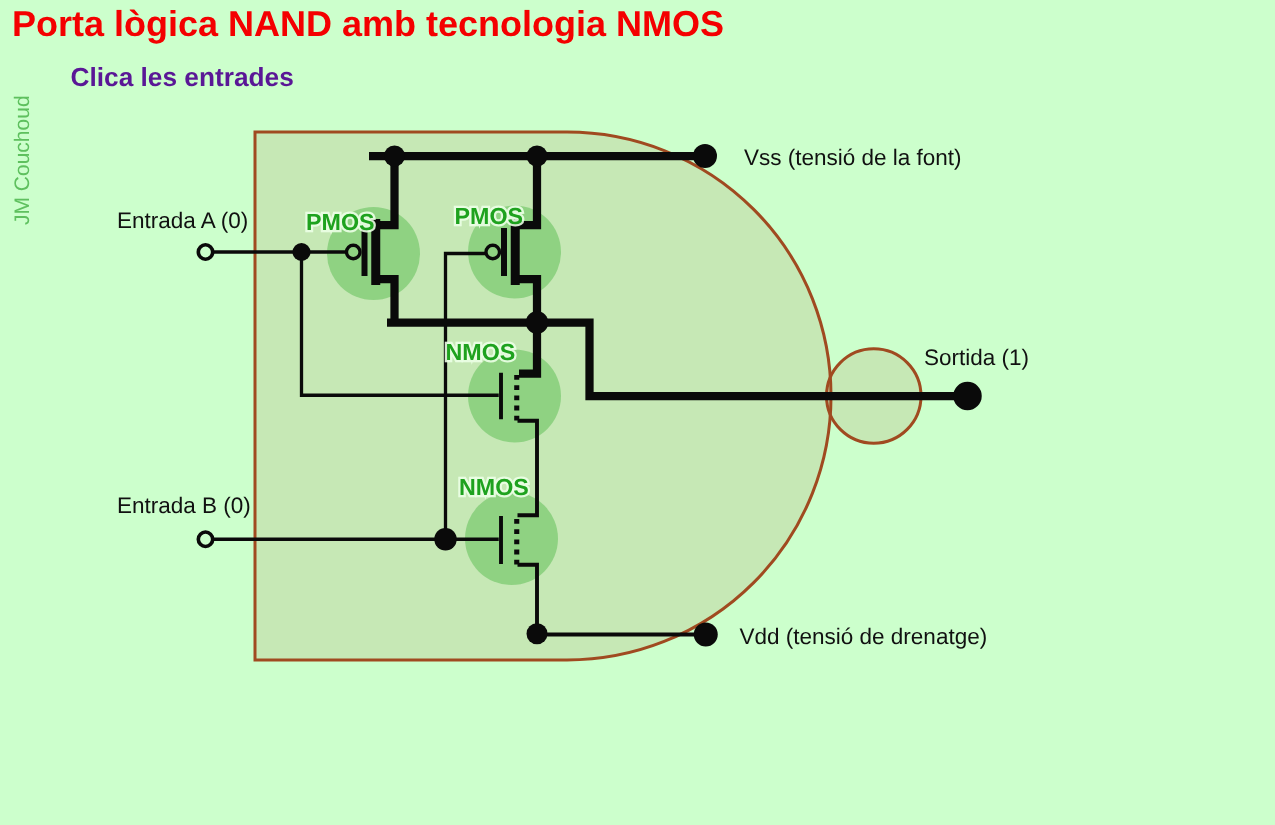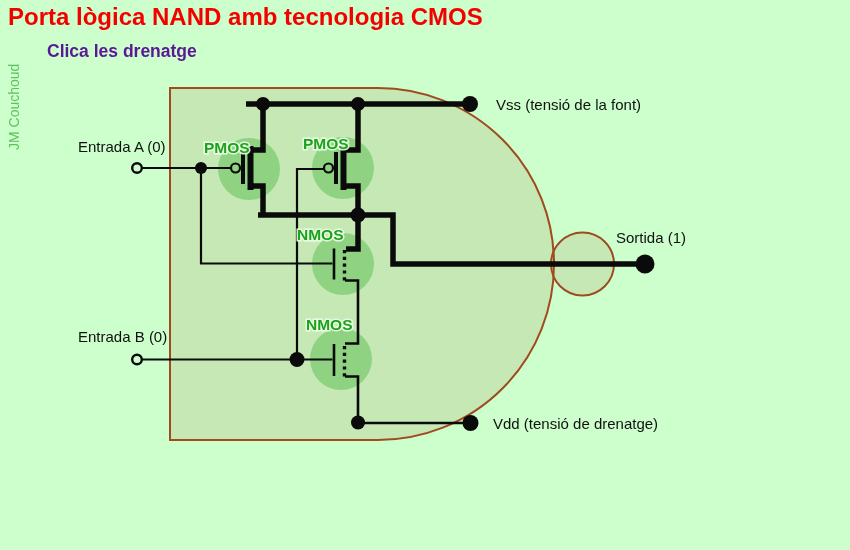--- a/index.html
+++ b/index.html
@@ -67,22 +67,22 @@
     fill:var(--green-label,#1ea21e);
     paint-order:stroke;
     stroke:var(--green-halo,rgba(235,255,230,0.9));
     stroke-width:3px;
   }
   .clickable{cursor:pointer;}
 </style>
 </head>
 <body>
 
-<div class="title">Porta lògica NAND amb tecnologia CMOS</div>
-<div class="subtitle">Clica les drenatge</div>
+<div class="title">Porta lògica NAND amb tecnologia NMOS</div>
+<div class="subtitle">Clica les entrades</div>
 <div class="credit">JM Couchoud</div>
 
 <svg width="850" height="550" viewBox="0 0 850 550">
 
   <path class="gate-body" d="M 170 88 L 378 88 A 176 176 0 0 1 378 440 L 170 440 Z"></path>
   <circle class="bubble" cx="582.5" cy="264" r="31.5"></circle>
 
   <circle class="highlight" cx="249" cy="169" r="31"></circle>
   <circle class="highlight" cx="343" cy="168" r="31"></circle>
   <circle class="highlight" cx="343" cy="264" r="31"></circle>

